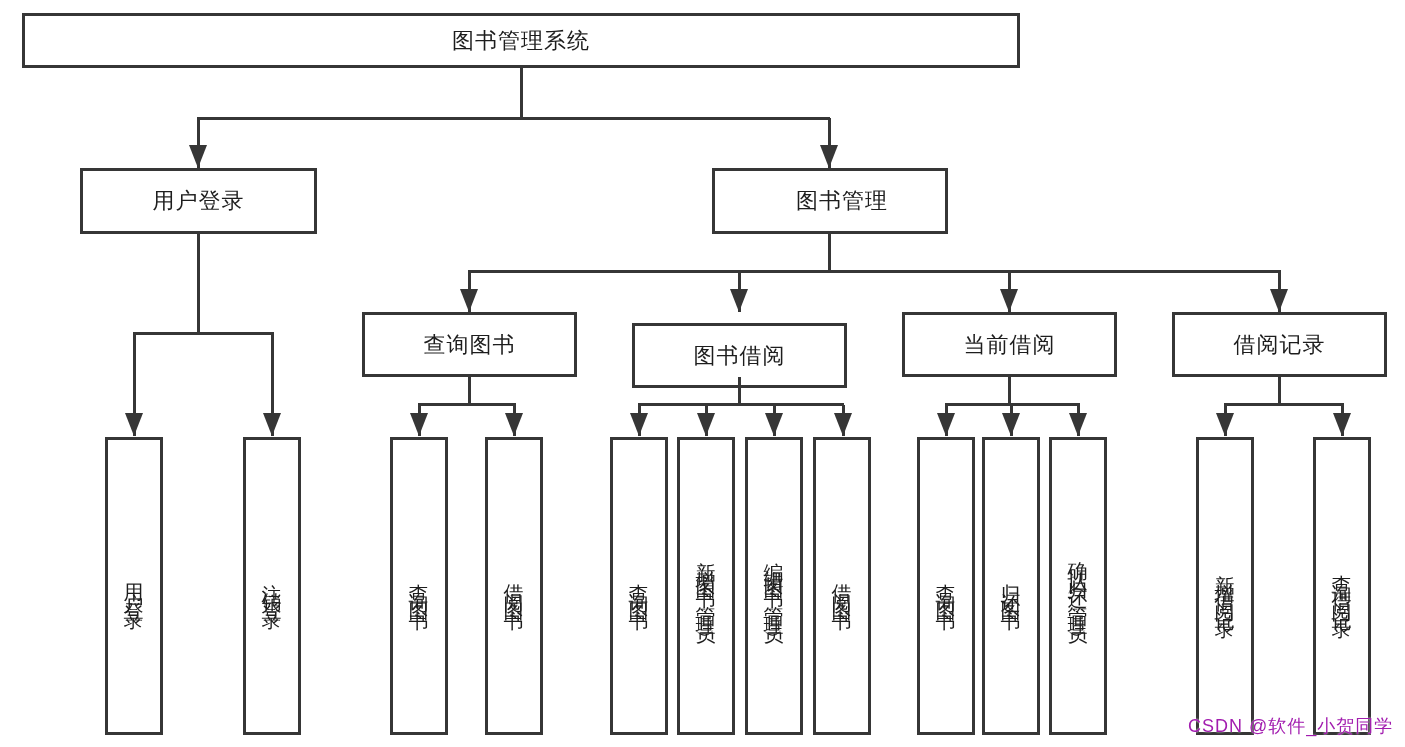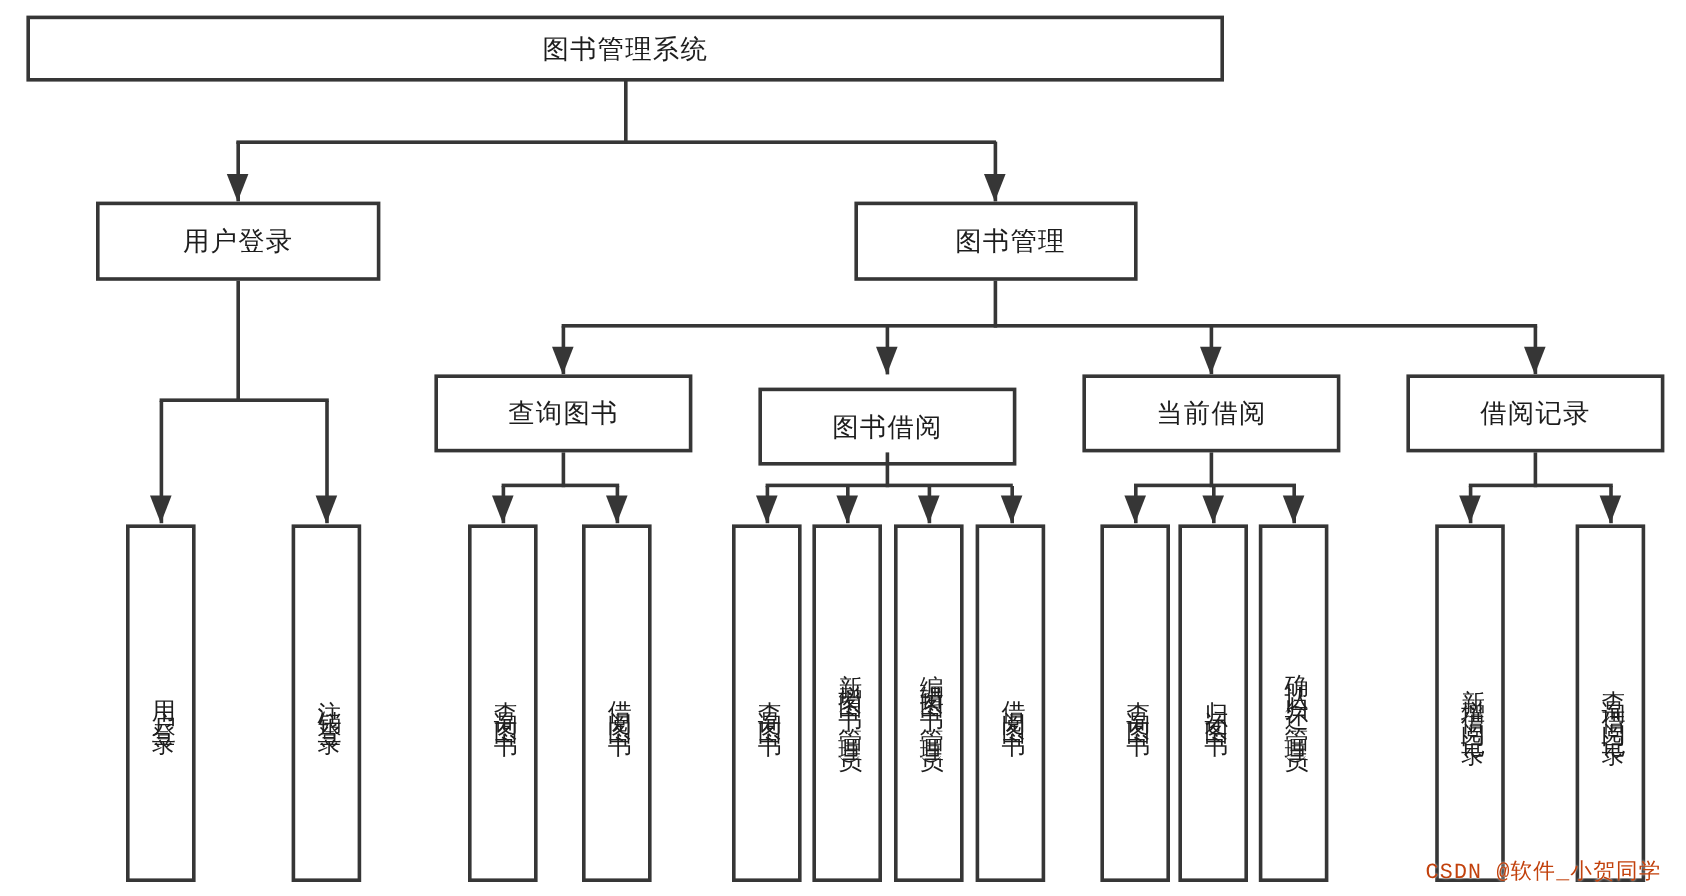--- a/index.html
+++ b/index.html
@@ -1,21 +1,21 @@
 <!DOCTYPE html>
 <html><head>
 <meta charset="utf-8">
 <style>
   html, body { margin: 0; padding: 0; background: #ffffff; }
   .canvas {
     position: relative;
     width: 1405px;
     height: 747px;
     background: #ffffff;
-    font-family: Liberation Mono, monospace;
+    font-family: Liberation Sans, sans-serif;
     overflow: hidden;
     color: #1d1d1d;
     text-align: center;
   }
   
   .box {
     position: absolute;
     box-sizing: border-box;
     border: 3px solid #363636;
     background: #ffffff;
@@ -57,21 +57,21 @@
     border-right: 9px solid transparent;
     border-top: 23px solid #363636;
   }
   
   .watermark {
     position: absolute;
     left: 1188px;
     top: 714px;
     font-size: 18px;
     letter-spacing: 1px;
-    color: #c2410c;
+    color: #a21caf;
     white-space: nowrap;
     z-index: 5;
     text-shadow: 0 0 2px #ffffff;
   }
 </style>
 </head>
 <body>
 
 <div class="canvas">
 

